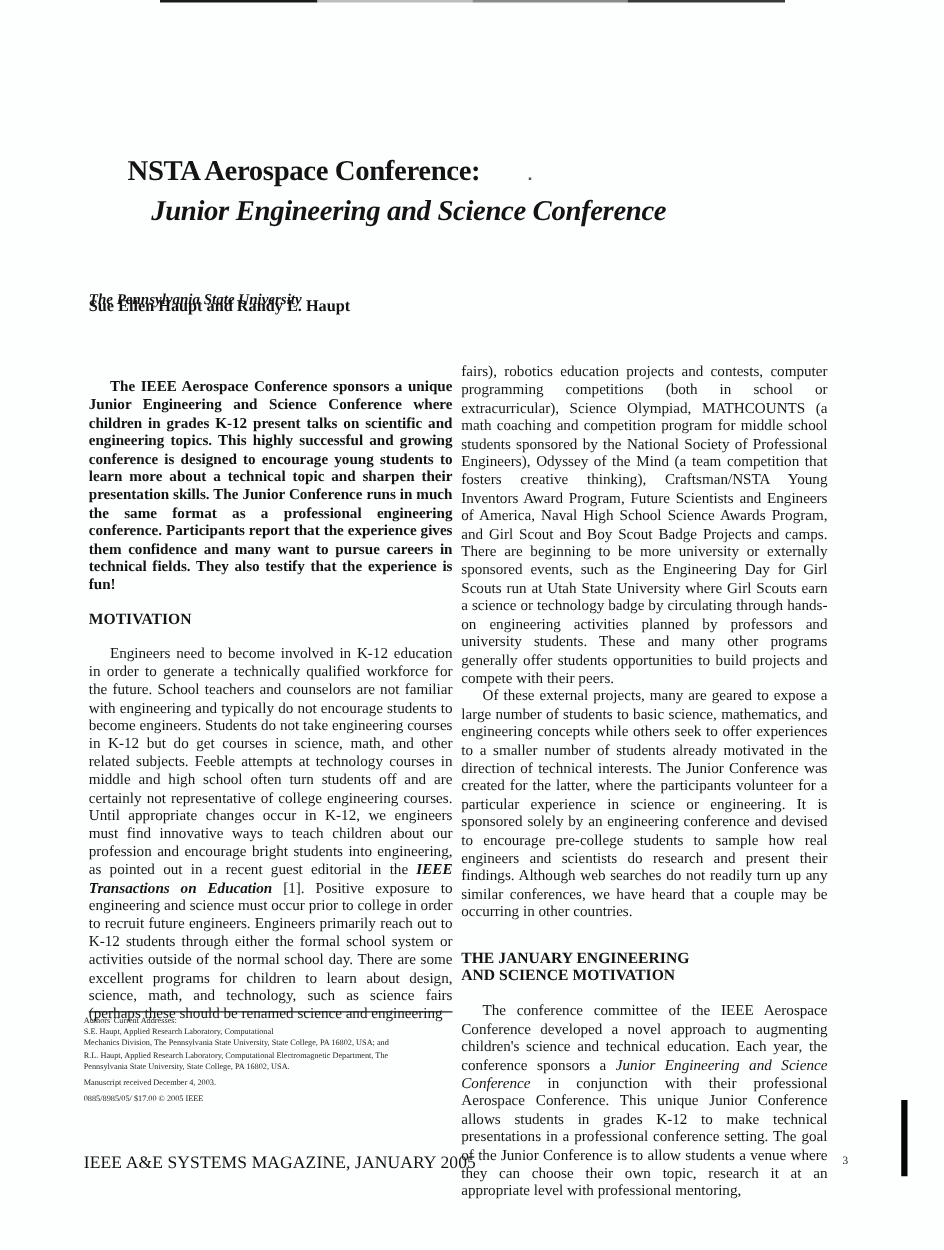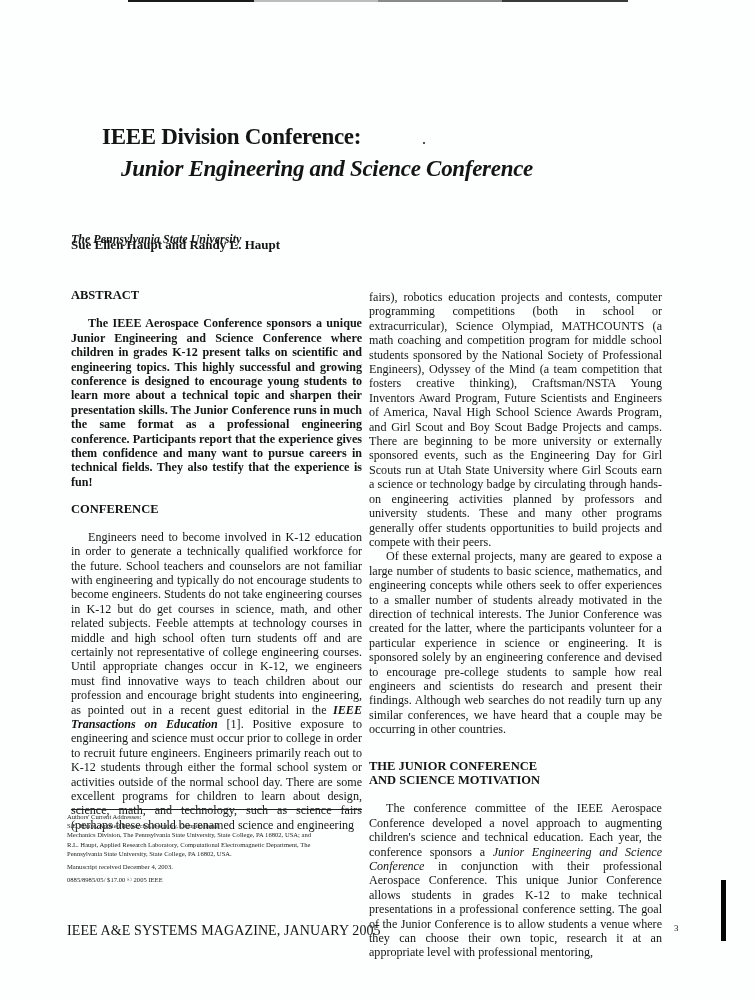--- a/index.html
+++ b/index.html
@@ -39,33 +39,32 @@
   .edgebar { position: absolute; left: 721px; top: 880px; width: 5px; height: 61px; background: #050505; }
 </style>
 </head>
 <body>
 
 <div class="topbar tb1"></div>
 <div class="topbar tb2"></div>
 <div class="topbar tb3"></div>
 <div class="topbar tb4"></div>
 
-<div class="title1">IEEE Division Conference:</div>
+<div class="title1">NSTA Aerospace Conference:</div>
 <div class="dot"></div>
 <div class="title2">Junior Engineering and Science Conference</div>
 
 <div class="authors">Sue Ellen Haupt and Randy L. Haupt</div>
 <div class="affil">The Pennsylvania State University</div>
 
 <div class="col colL" style="top:288px;">
-  <h2 class="sec">ABSTRACT</h2>
   <div style="height:14px"></div>
   <p class="abstract-body">The IEEE Aerospace Conference sponsors a unique Junior Engineering and Science Conference where children in grades K-12 present talks on scientific and engineering topics. This highly successful and growing conference is designed to encourage young students to learn more about a technical topic and sharpen their presentation skills. The Junior Conference runs in much the same format as a professional engineering conference. Participants report that the experience gives them confidence and many want to pursue careers in technical fields. They also testify that the experience is fun!</p>
   <div style="height:13px"></div>
-  <h2 class="sec">CONFERENCE</h2>
+  <h2 class="sec">MOTIVATION</h2>
   <div style="height:13px"></div>
   <p><span>Engineers need to become involved in K-12 education in order to generate a technically qualified workforce for the future. School teachers and counselors are not familiar with engineering and typically do not encourage students to become engineers. Students do not take engineering courses in K-12 but do get courses in science, math, and other related subjects. Feeble attempts at technology courses in middle and high school often turn students off and are certainly not representative of college engineering courses. Until appropriate changes occur in K-12, we engineers must find innovative ways to teach children about our profession and encourage bright students into engineering, as pointed out in a recent guest editorial in the </span><strong class="bi">IEEE Transactions on Education</strong><span> [1]. Positive exposure to engineering and science must occur prior to college in order to recruit future engineers. Engineers primarily reach out to K-12 students through either the formal school system or activities outside of the normal school day. There are some excellent programs for children to learn about design, science, math, and technology, such as science fairs (perhaps these should be renamed science and engineering</span></p>
 </div>
 
 <div class="fn-rule"></div>
 <div class="footnote">
   <div>Authors' Current Addresses:</div>
   <div>S.E. Haupt, Applied Research Laboratory, Computational</div>
   <div>Mechanics Division, The Pennsylvania State University, State College, PA 16802, USA; and</div>
   <div>R.L. Haupt, Applied Research Laboratory, Computational Electromagnetic Department, The</div>
@@ -74,21 +73,21 @@
   <div>Manuscript received December 4, 2003.</div>
   <div class="gap"></div>
   <div>0885/8985/05/ $17.00 © 2005 IEEE</div>
 </div>
 
 <div class="col colR" style="top:290px;">
   <p style="text-indent:0">fairs), robotics education projects and contests, computer programming competitions (both in school or extracurricular), Science Olympiad, MATHCOUNTS (a math coaching and competition program for middle school students sponsored by the National Society of Professional Engineers), Odyssey of the Mind (a team competition that fosters creative thinking), Craftsman/NSTA Young Inventors Award Program, Future Scientists and Engineers of America, Naval High School Science Awards Program, and Girl Scout and Boy Scout Badge Projects and camps. There are beginning to be more university or externally sponsored events, such as the Engineering Day for Girl Scouts run at Utah State University where Girl Scouts earn a science or technology badge by circulating through hands-on engineering activities planned by professors and university students. These and many other programs generally offer students opportunities to build projects and compete with their peers.</p>
   <p>Of these external projects, many are geared to expose a large number of students to basic science, mathematics, and engineering concepts while others seek to offer experiences to a smaller number of students already motivated in the direction of technical interests. The Junior Conference was created for the latter, where the participants volunteer for a particular experience in science or engineering. It is sponsored solely by an engineering conference and devised to encourage pre-college students to sample how real engineers and scientists do research and present their findings. Although web searches do not readily turn up any similar conferences, we have heard that a couple may be occurring in other countries.</p>
   <div style="height:22px"></div>
   <h2 class="sec">
-    <span>THE JUNIOR CONFERENCE</span><br>
+    <span>THE JANUARY ENGINEERING</span><br>
     <span>AND SCIENCE MOTIVATION</span>
   </h2>
   <div style="height:14px"></div>
   <p><span>The conference committee of the IEEE Aerospace Conference developed a novel approach to augmenting children's science and technical education. Each year, the conference sponsors a </span><em class="ital">Junior Engineering and Science Conference</em><span> in conjunction with their professional Aerospace Conference. This unique Junior Conference allows students in grades K-12 to make technical presentations in a professional conference setting. The goal of the Junior Conference is to allow students a venue where they can choose their own topic, research it at an appropriate level with professional mentoring,</span></p>
 </div>
 
 <div class="footer">IEEE A&amp;E SYSTEMS MAGAZINE, JANUARY 2005</div>
 <div class="pagenum">3</div>
 <div class="edgebar"></div>
 

